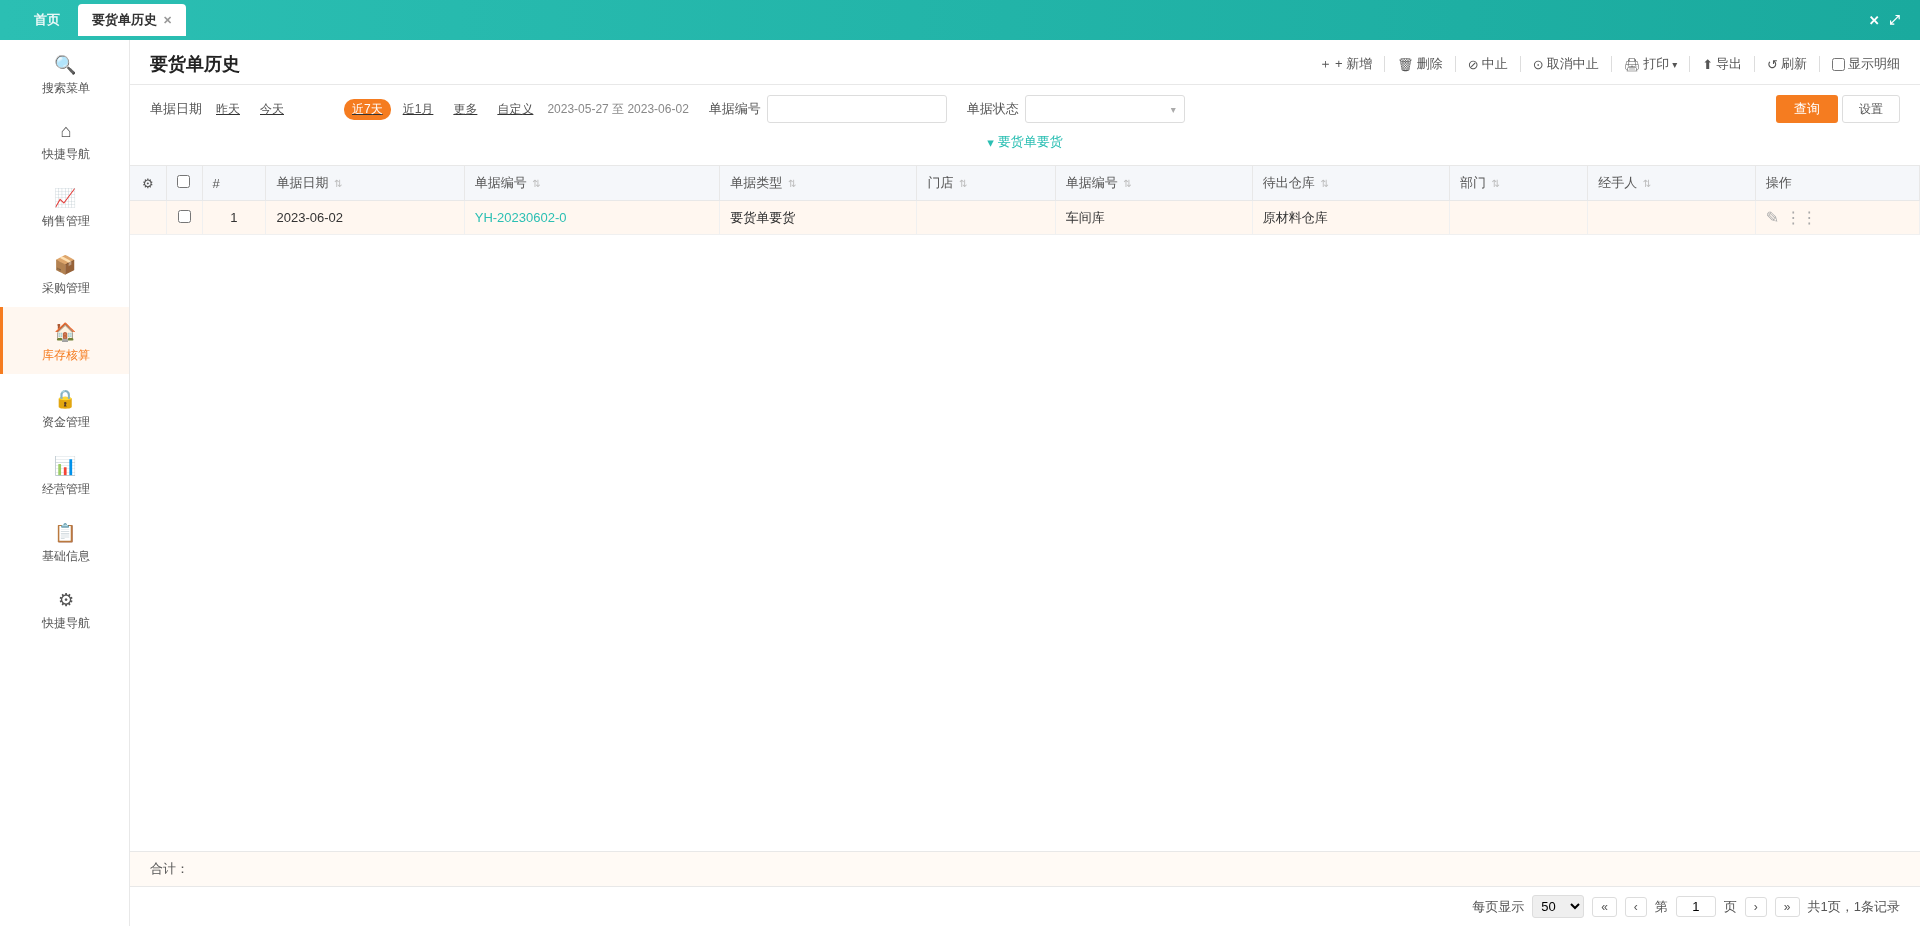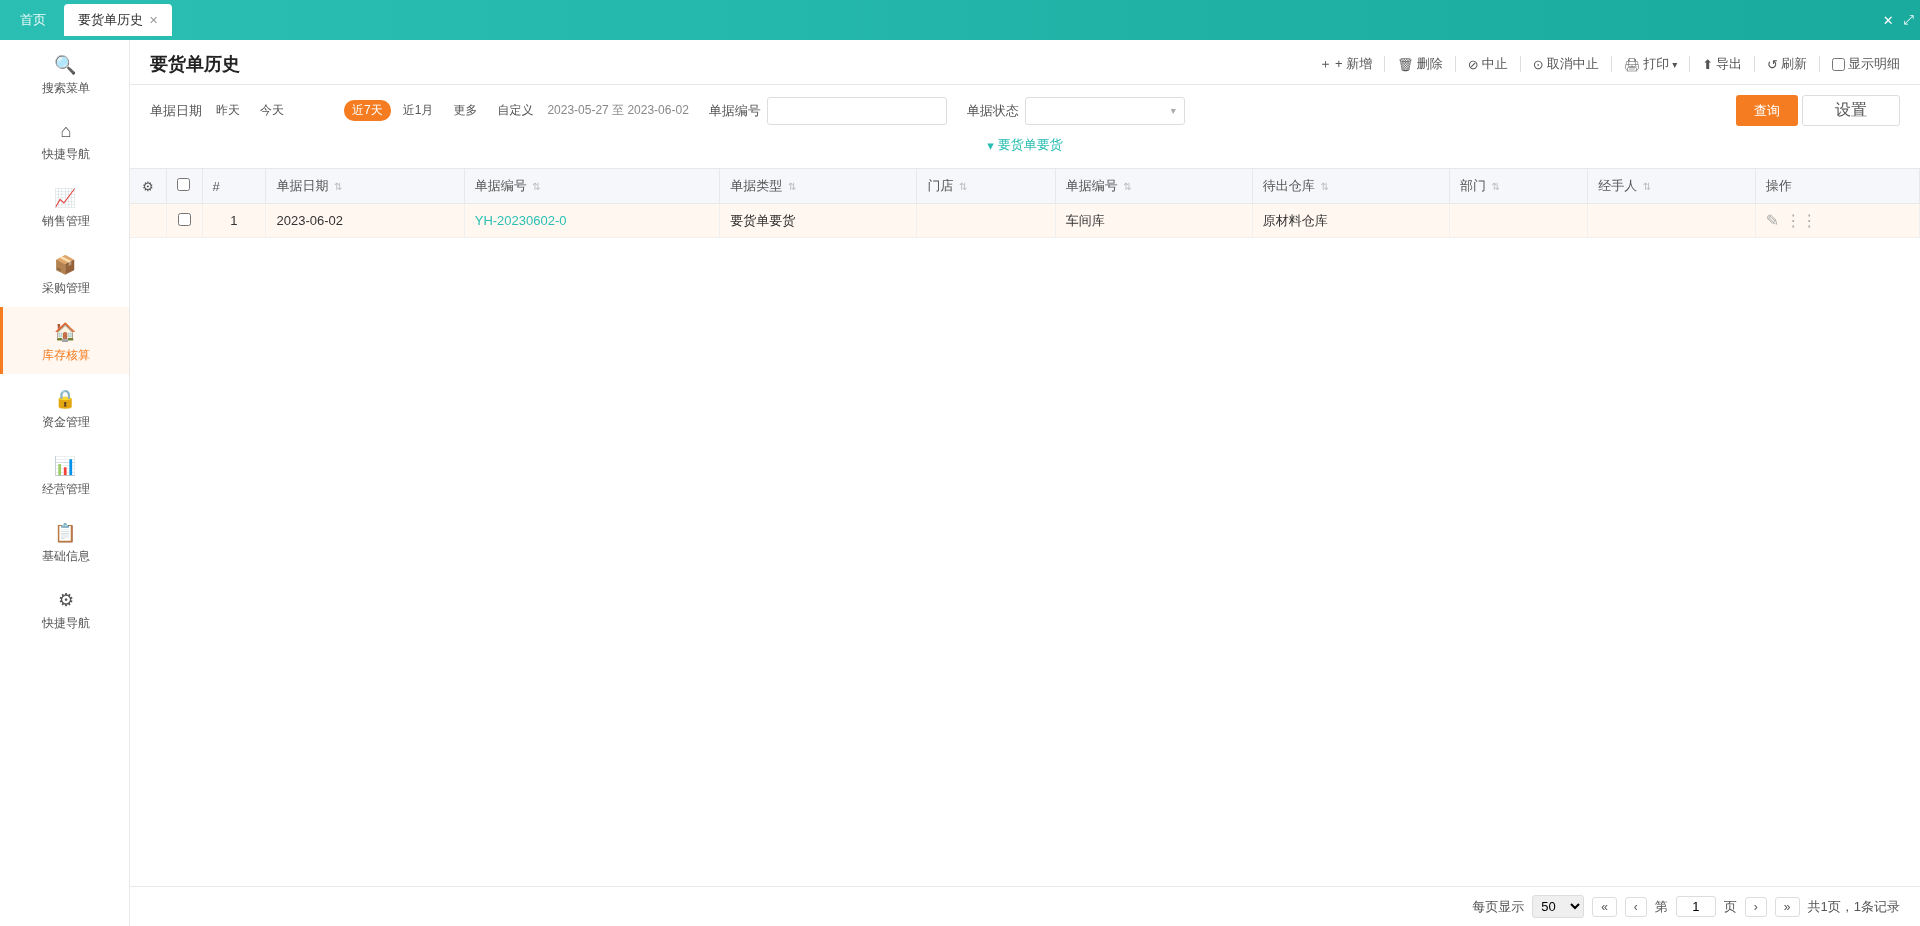--- a/index.html
+++ b/index.html
@@ -4,22 +4,23 @@
   <style>
     * { box-sizing: border-box; margin: 0; padding: 0; }
     body { font-family: "Microsoft YaHei", Arial, sans-serif; font-size: 13px; color: #333; background: #f0f2f5; display: flex; flex-direction: column; height: 926px; overflow: hidden; }
 
     
     .top-bar {
       height: 40px;
       background: linear-gradient(90deg, #2bbfb3 0%, #1aaa9e 100%);
       display: flex;
       align-items: center;
-      padding: 0 6px;
+      padding: 0 20px;
       flex-shrink: 0;
+      font-weight: bold;
     }
     .top-bar-tabs { display: flex; align-items: center; flex: 1; gap: 4px; }
     .tab-item {
       height: 32px;
       padding: 0 14px;
       display: flex;
       align-items: center;
       border-radius: 4px 4px 0 0;
       cursor: pointer;
       color: #fff;
@@ -103,21 +104,21 @@
     
     .filter-bar {
       padding: 10px 20px;
       background: #fff;
       border-bottom: 1px solid #e8e8e8;
       flex-shrink: 0;
     }
     .filter-row { display: flex; align-items: center; gap: 20px; flex-wrap: wrap; }
     .filter-group { display: flex; align-items: center; gap: 6px; }
     .filter-label { color: #555; font-size: 13px; white-space: nowrap; }
-    .date-filters { display: flex; align-items: center; gap: 4px; }
+    .date-filters { display: flex; align-items: center; gap: 4px; text-decoration: underline; }
     .date-btn {
       padding: 2px 8px;
       border-radius: 10px;
       font-size: 12px;
       cursor: pointer;
       color: #555;
       border: none;
       background: none;
     }
     .date-btn.active {
@@ -167,22 +168,22 @@
       border-radius: 3px;
       padding: 5px 18px;
       font-size: 13px;
       cursor: pointer;
     }
     .btn-setting {
       background: #fff;
       color: #555;
       border: 1px solid #ddd;
       border-radius: 3px;
-      padding: 4px 32px;
-      font-size: 16px;
+      padding: 4px 16px;
+      font-size: 12px;
       cursor: pointer;
     }
 
     
     .table-container {
       flex: 1;
       overflow: auto;
       background: #fff;
       margin: 0;
     }
@@ -506,20 +507,23 @@
               <div class="action-icons">
                 <span class="action-icon">✎</span>
                 <span class="action-icon">⋮⋮</span>
               </div>
             </td>
           </tr>
         </tbody>
       </table>
     </div>
 
+    <div class="table-summary">
+      <span>合计：</span>
+    </div>
 
     <div class="pagination-bar">
       <span>每页显示</span>
       <select class="page-size-select">
         <option>50</option>
         <option>10</option>
         <option>20</option>
         <option>100</option>
       </select>
       <button class="page-nav-btn">«</button>

